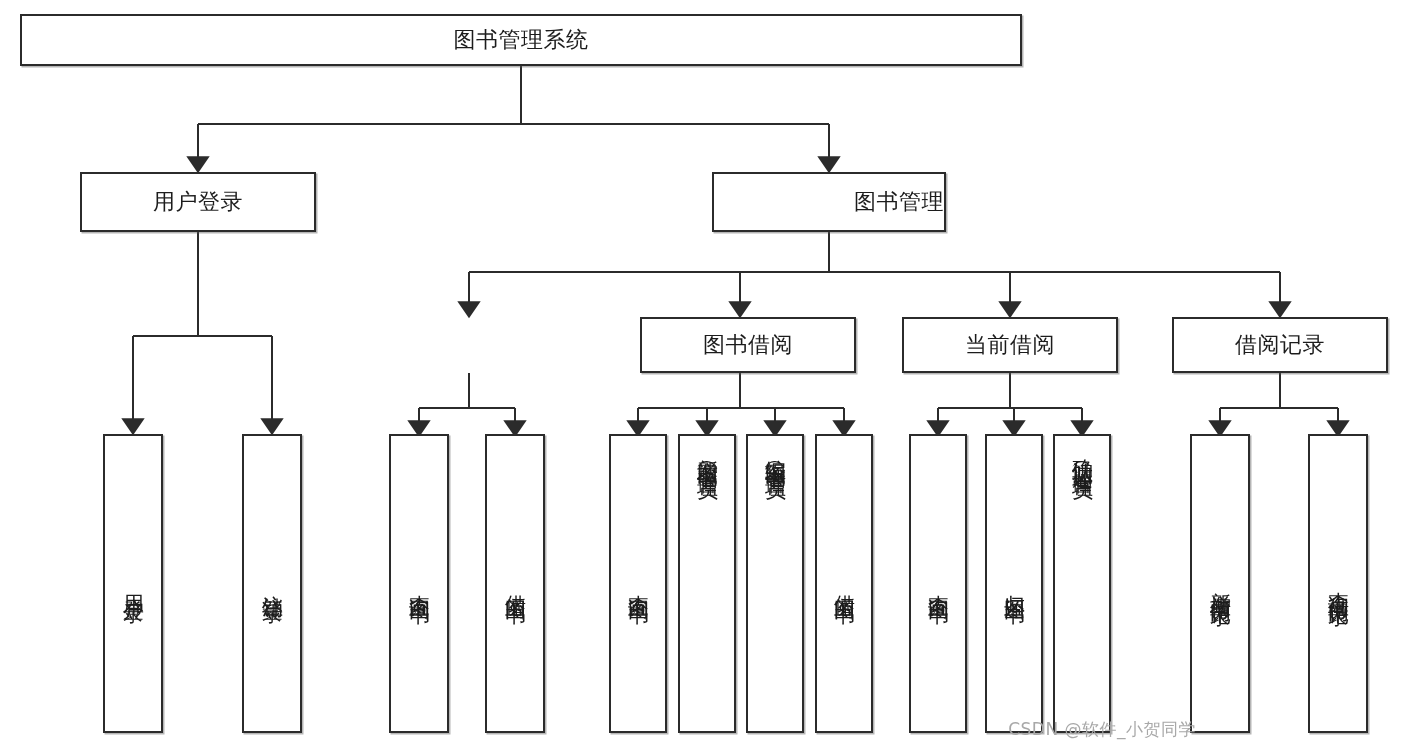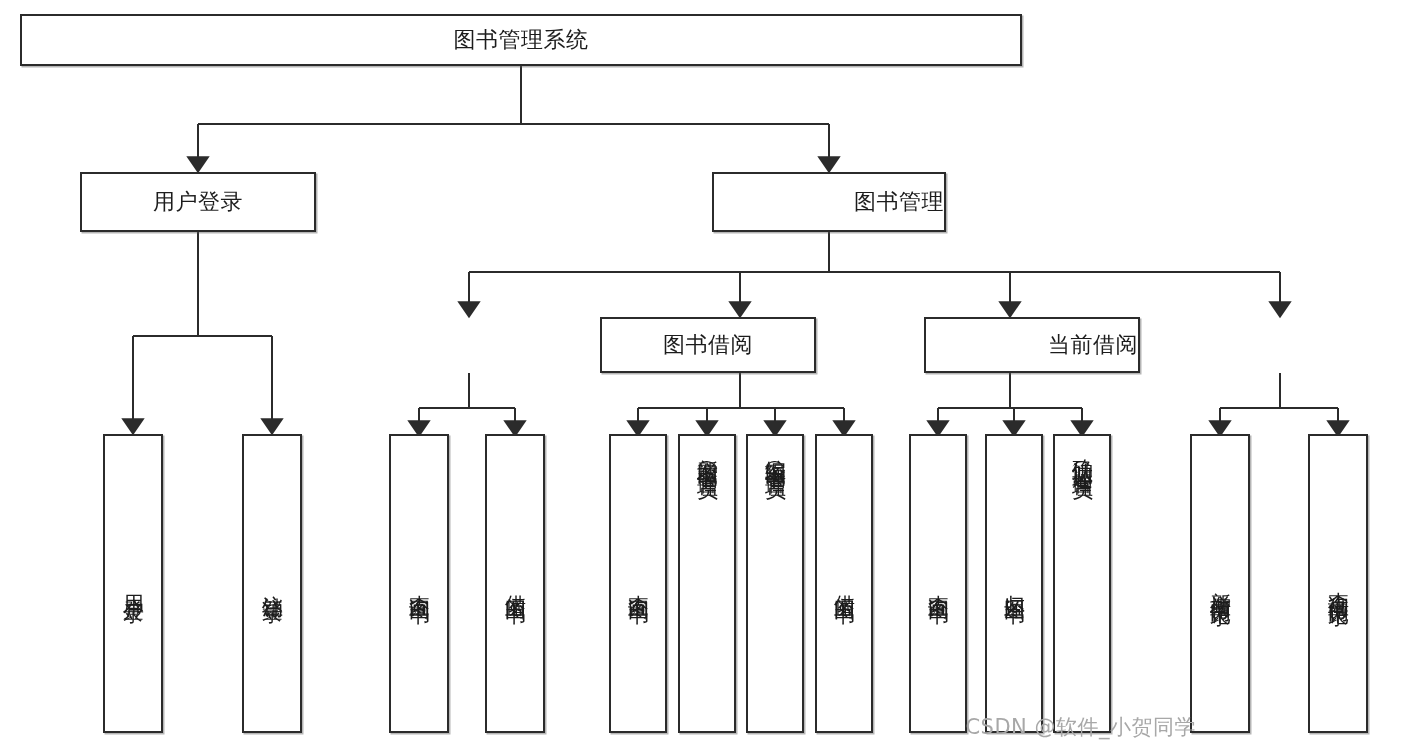--- a/index.html
+++ b/index.html
@@ -58,21 +58,21 @@
     white-space: nowrap;
   }
   .node-box.vertical.center-v {
     align-items: center;
     padding-top: 0;
   }
   .watermark {
     position: absolute;
     right: 8px;
     bottom: 6px;
-    font-size: 21px;
+    font-size: 17px;
     color: #a8a8a8;
     white-space: nowrap;
     letter-spacing: 0.5px;
   }
 </style>
 </head>
 <body>
 
 <div id="diagram-root">
 
@@ -136,25 +136,28 @@
     <span class="node-label">图书管理系统</span>
   </div>
 
   <div class="node-box" style="left:80px; top:172px; width:236px; height:60px;">
     <span class="node-label">用户登录</span>
   </div>
   <div class="node-box" style="left:712px; top:172px; width:234px; height:60px;justify-content:flex-end;">
     <span class="node-label">图书管理</span>
   </div>
 
-  <div class="node-box" style="left:600px; top:317px; width:216px; height:56px;">
+  <div class="node-box" style="left:640px; top:317px; width:216px; height:56px;">
     <span class="node-label">图书借阅</span>
   </div>
-  <div class="node-box" style="left:924px; top:317px; width:216px; height:56px;justify-content:flex-end;">
+  <div class="node-box" style="left:902px; top:317px; width:216px; height:56px;">
     <span class="node-label">当前借阅</span>
+  </div>
+  <div class="node-box" style="left:1172px; top:317px; width:216px; height:56px;">
+    <span class="node-label">借阅记录</span>
   </div>
 
   <div class="node-box vertical center-v" style="left:103px; top:434px; width:60px; height:299px;">
     <span class="node-label">用户登录</span>
   </div>
   <div class="node-box vertical center-v" style="left:242px; top:434px; width:60px; height:299px;">
     <span class="node-label">注销登录</span>
   </div>
 
   <div class="node-box vertical center-v" style="left:389px; top:434px; width:60px; height:299px;">

